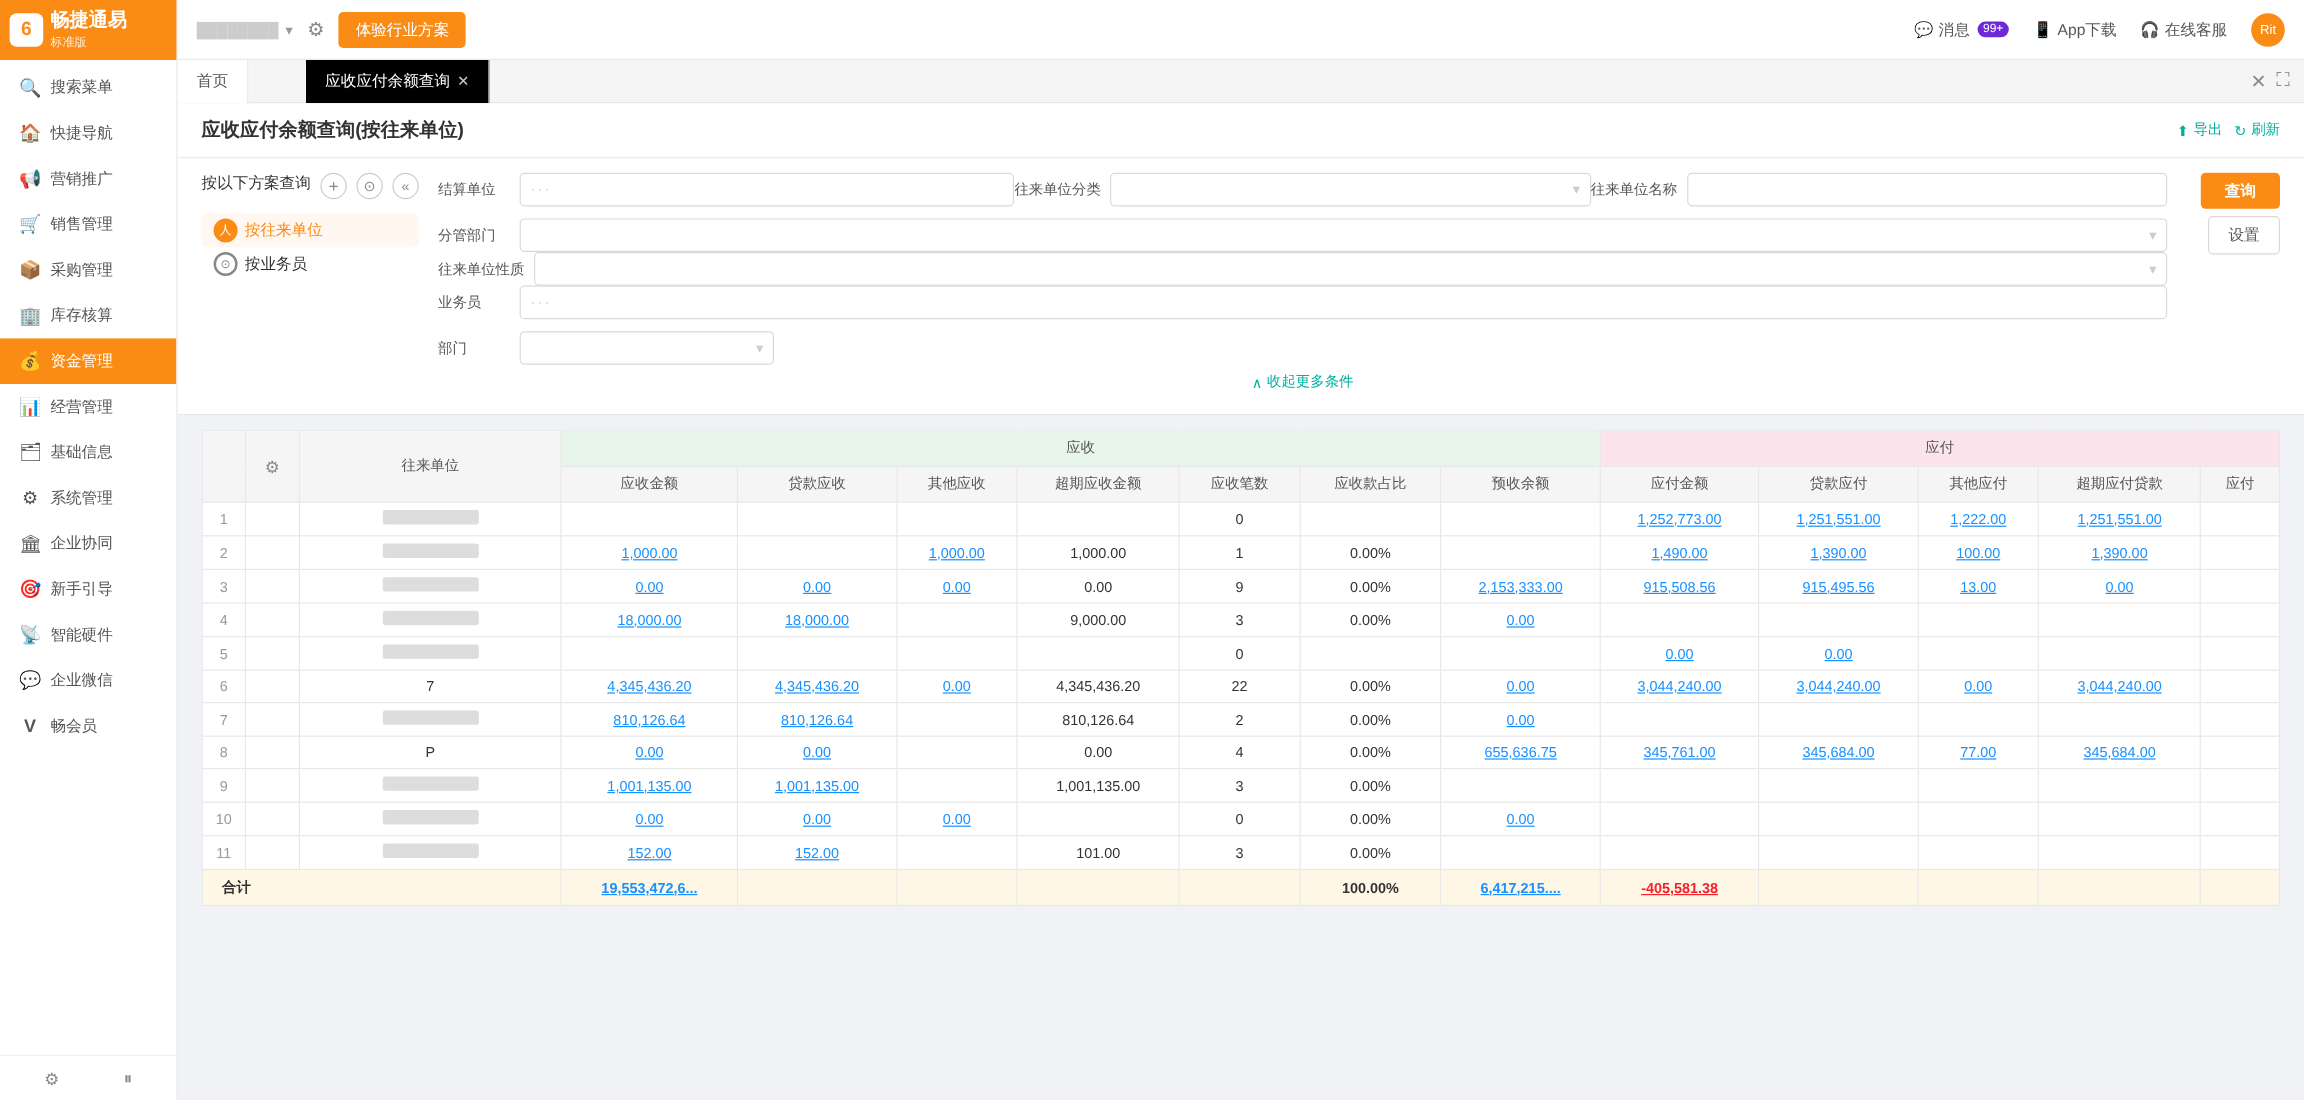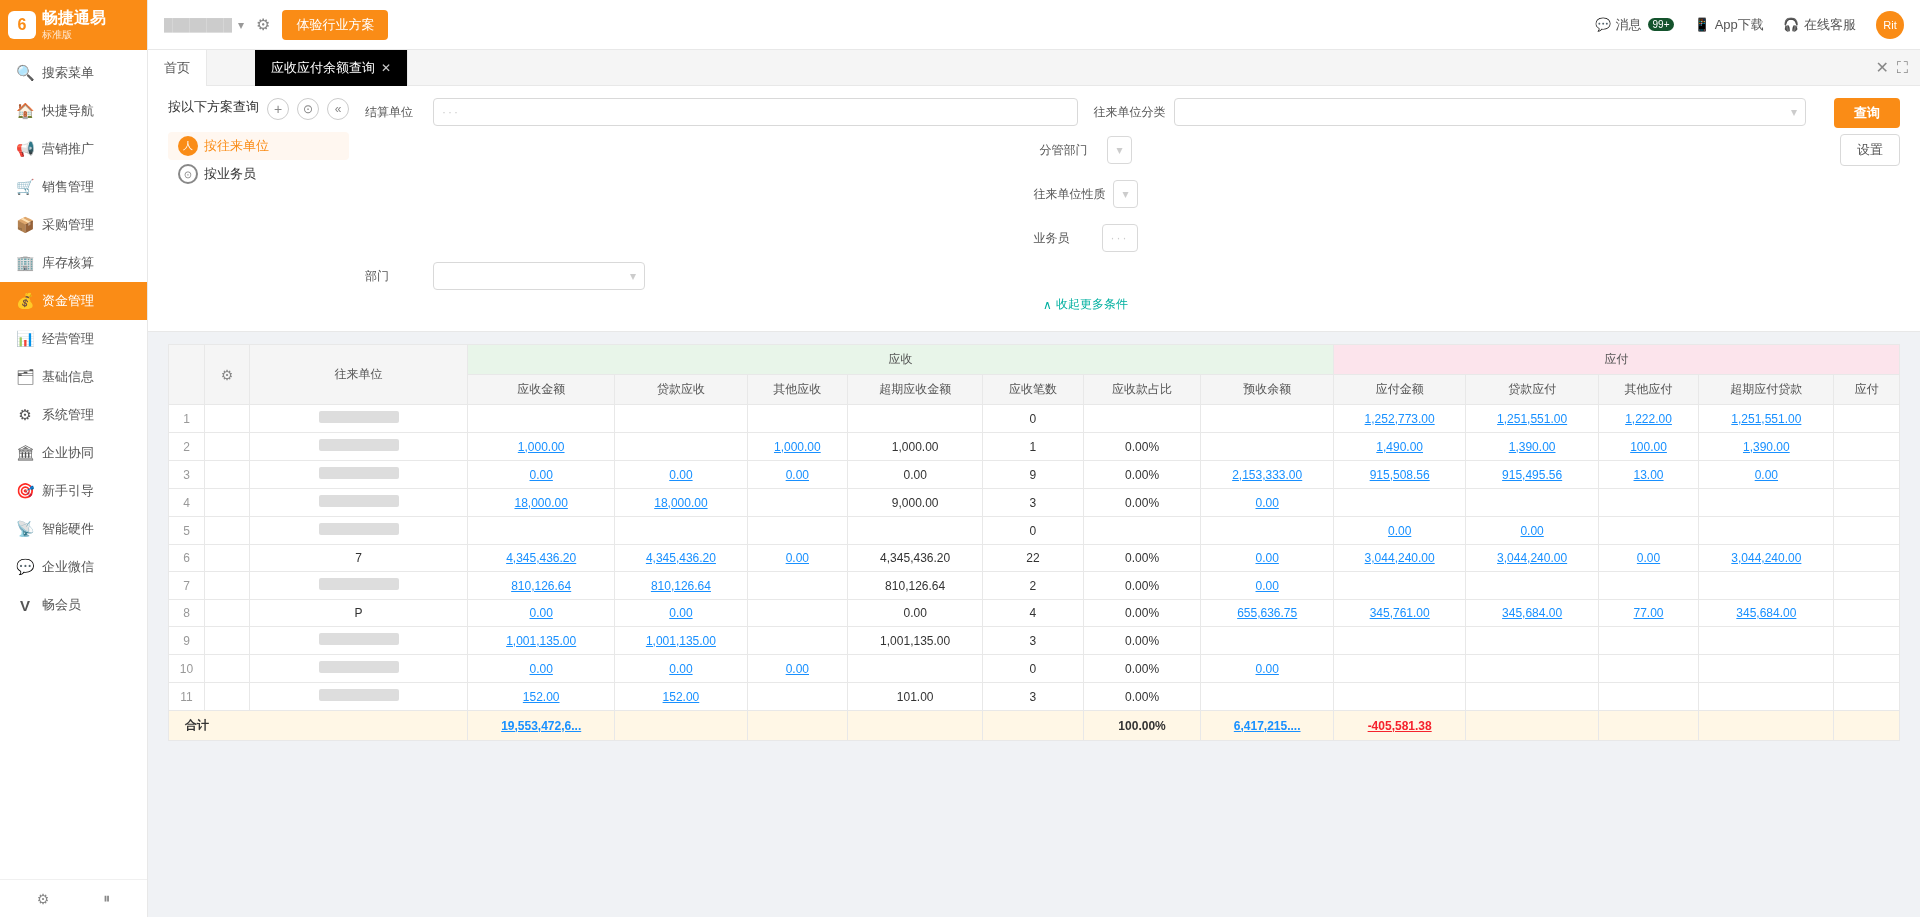--- a/index.html
+++ b/index.html
@@ -22,21 +22,21 @@
     .main { flex: 1; display: flex; flex-direction: column; overflow: hidden; }
 
     
     .top-header { height: 50px; background: #fff; border-bottom: 1px solid #e8e8e8; display: flex; align-items: center; justify-content: space-between; padding: 0 16px; flex-shrink: 0; }
     .top-header-left { display: flex; align-items: center; gap: 12px; }
     .top-breadcrumb { color: #999; font-size: 12px; display: flex; align-items: center; gap: 6px; }
     .top-settings-icon { color: #888; font-size: 16px; cursor: pointer; }
     .top-solution-btn { background: #fa8c16; color: #fff; border: none; border-radius: 4px; padding: 6px 14px; font-size: 13px; cursor: pointer; }
     .top-header-right { display: flex; align-items: center; gap: 20px; }
     .top-right-item { display: flex; align-items: center; gap: 4px; cursor: pointer; color: #555; font-size: 13px; }
-    .badge { background: #14532d; color: #fff; border-radius: 10px; font-size: 10px; padding: 1px 5px; margin-left: 2px; }
+    .badge { background: #6d28d9; color: #fff; border-radius: 10px; font-size: 10px; padding: 1px 5px; margin-left: 2px; }
     .avatar { width: 28px; height: 28px; background: #fa8c16; border-radius: 50%; display: flex; align-items: center; justify-content: center; color: #fff; font-size: 11px; }
 
     
     .tab-bar { background: #f5f5f5; border-bottom: 1px solid #e8e8e8; display: flex; align-items: center; flex-shrink: 0; height: 36px; gap: 48px; }
     .tab-item { padding: 0 16px; height: 36px; display: flex; align-items: center; gap: 6px; cursor: pointer; font-size: 13px; color: #555; border-right: 1px solid #e8e8e8; }
     .tab-item.home { background: #fff; }
     .tab-item.active { background: #000000; color: #fff; }
     .tab-close { font-size: 12px; cursor: pointer; opacity: 0.8; }
     .tab-bar-actions { margin-left: auto; display: flex; align-items: center; gap: 8px; padding-right: 12px; }
     .tab-bar-btn { color: #888; font-size: 16px; cursor: pointer; }
@@ -55,21 +55,21 @@
     .filter-area { background: #fff; padding: 12px 20px; border-bottom: 1px solid #e8e8e8; flex-shrink: 0; }
     .filter-top { display: flex; align-items: flex-start; gap: 8px; margin-bottom: 12px; }
     .filter-label { font-size: 13px; color: #333; }
     .filter-add-btn { width: 22px; height: 22px; border: 1px solid #ccc; border-radius: 50%; display: flex; align-items: center; justify-content: center; cursor: pointer; color: #888; font-size: 14px; }
     .filter-settings-btn { width: 22px; height: 22px; border: 1px solid #ccc; border-radius: 50%; display: flex; align-items: center; justify-content: center; cursor: pointer; color: #888; font-size: 12px; }
     .filter-collapse-btn { width: 22px; height: 22px; border: 1px solid #ccc; border-radius: 50%; display: flex; align-items: center; justify-content: center; cursor: pointer; color: #888; font-size: 12px; }
     .filter-option { display: flex; align-items: center; gap: 6px; padding: 4px 10px; border-radius: 4px; cursor: pointer; font-size: 13px; }
     .filter-option.active { background: #fff7f0; color: #fa8c16; }
     .filter-option .circle-icon { width: 20px; height: 20px; border-radius: 50%; background: #fa8c16; display: flex; align-items: center; justify-content: center; color: #fff; font-size: 10px; }
     .filter-option .clock-icon { width: 20px; height: 20px; border-radius: 50%; border: 2px solid #888; display: flex; align-items: center; justify-content: center; color: #888; font-size: 10px; }
-    .filter-row { display: flex; align-items: center; gap: 16px; }
+    .filter-row { display: flex; }
     .filter-field { display: flex; align-items: center; flex: 1; min-width: 0; }
     .filter-field-label { color: #555; font-size: 12px; white-space: nowrap; margin-right: 8px; min-width: 60px; }
     .filter-input { flex: 1; height: 28px; border: 1px solid #d9d9d9; border-radius: 4px; padding: 0 8px; font-size: 12px; background: #fff; display: flex; align-items: center; justify-content: space-between; cursor: pointer; }
     .filter-input .dots { color: #ccc; letter-spacing: 2px; }
     .filter-input .arrow { color: #ccc; }
     .filter-collapse-row { text-align: center; padding: 6px 0; color: #00b0a0; font-size: 12px; cursor: pointer; display: flex; align-items: center; justify-content: center; gap: 4px; }
 
     .btn-query { background: #fa8c16; color: #fff; border: none; border-radius: 4px; padding: 6px 20px; font-size: 13px; cursor: pointer; font-weight: bold; }
     .btn-settings-sm { background: #fff; color: #555; border: 1px solid #d9d9d9; border-radius: 4px; padding: 6px 16px; font-size: 13px; cursor: pointer; }
     .filter-action-btns { display: flex; flex-direction: column; gap: 6px; align-items: flex-end; justify-content: flex-start; margin-left: 12px; }
@@ -205,20 +205,33 @@
       <span class="tab-close">✕</span>
     </div>
     <div class="tab-bar-actions">
       <span class="tab-bar-btn">✕</span>
       <span class="tab-bar-btn">⛶</span>
     </div>
   </div>
 
   <div class="content">
 
+    <div class="page-header">
+      <div class="page-title">应收应付余额查询(按往来单位)</div>
+      <div class="page-header-actions">
+        <div class="btn-export">
+          <span>⬆</span>
+          <span>导出</span>
+        </div>
+        <div class="btn-refresh">
+          <span>↻</span>
+          <span>刷新</span>
+        </div>
+      </div>
+    </div>
 
     <div class="filter-area">
       <div style="display:flex; gap:16px; align-items:flex-start;">
 
         <div style="min-width:180px;">
           <div class="filter-top">
             <span class="filter-label">按以下方案查询</span>
             <div class="filter-add-btn">+</div>
             <div class="filter-settings-btn">⊙</div>
             <div class="filter-collapse-btn">«</div>
@@ -240,20 +253,26 @@
               <span class="filter-field-label">结算单位</span>
               <div class="filter-input">
                 <span class="dots">···</span>
               </div>
             </div>
             <div class="filter-field">
               <span class="filter-field-label">往来单位分类</span>
               <div class="filter-input">
                 <span></span>
                 <span class="arrow">▾</span>
+              </div>
+            </div>
+            <div class="filter-field">
+              <span class="filter-field-label">往来单位名称</span>
+              <div class="filter-input">
+                <span></span>
               </div>
             </div>
           </div>
 
           <div class="filter-row" style="margin-top:10px;flex-direction:column;">
             <div class="filter-field">
               <span class="filter-field-label">分管部门</span>
               <div class="filter-input">
                 <span></span>
                 <span class="arrow">▾</span>

